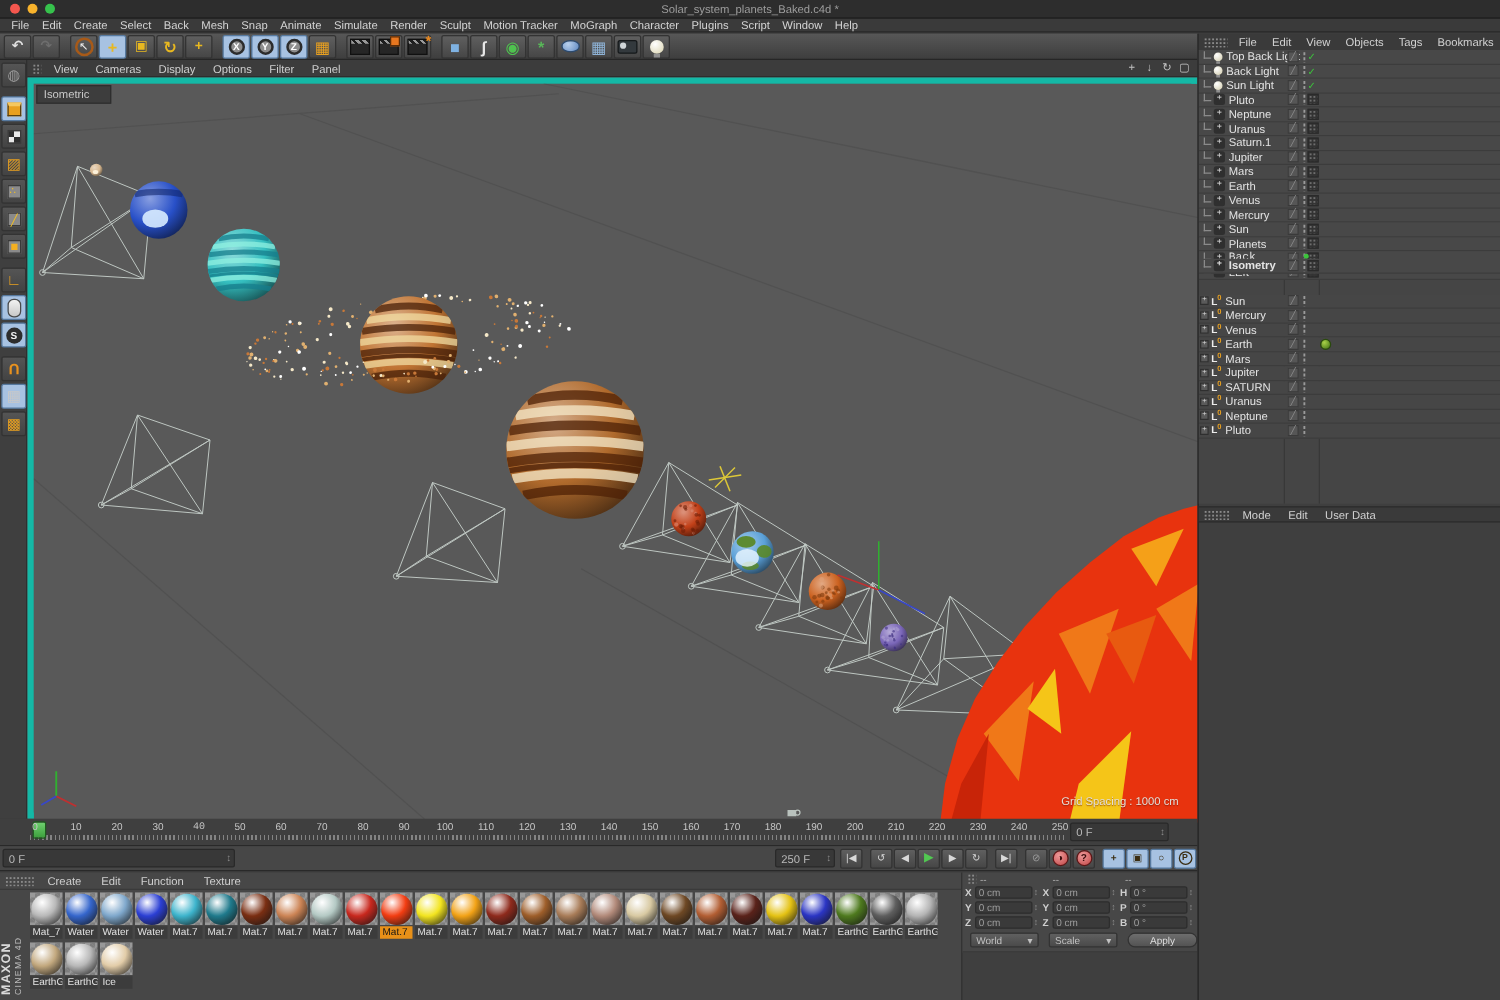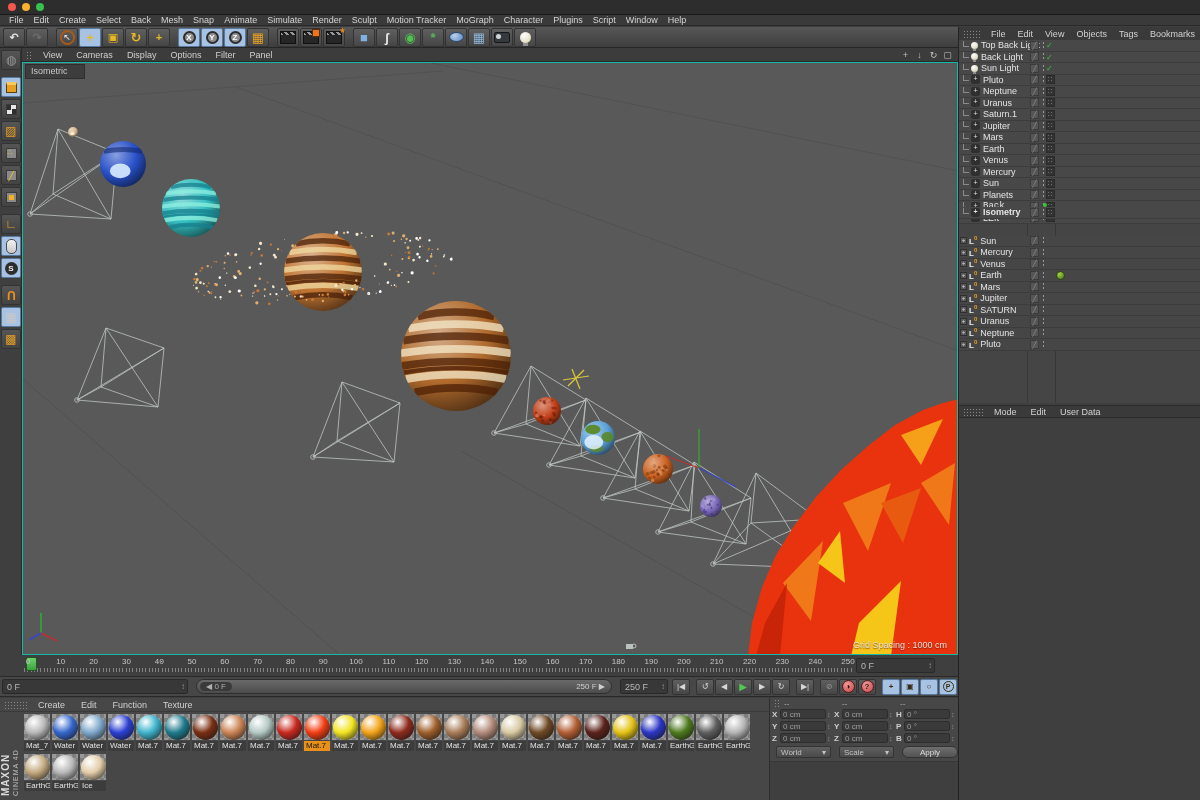--- a/index.html
+++ b/index.html
@@ -46,21 +46,21 @@
   .t-mouse .ms{width:9px;height:13px;border-radius:5px;background:linear-gradient(#f2f2f2,#c8c8c8);border:1px solid #4a4a4a;}
   .t-snapS .sc{width:13px;height:13px;border-radius:50%;background:#2d2d2d;color:#f0f0f0;font-size:8px;font-weight:bold;display:flex;align-items:center;justify-content:center;}
   .t-magnet .mg{color:#e8921f;font-size:12px;font-weight:bold;transform:rotate(180deg);line-height:1;}
   
   .vpmenu{position:absolute;left:22px;top:48px;width:936px;height:14px;background:#3c3c3c;border-bottom:1px solid #292929;display:flex;align-items:center;font-size:9px;color:#cfcfcf;box-sizing:border-box;}
   .vpmenu .mi{padding:0 7px;}
   .grip{width:7px;height:8px;margin:0 3px 0 4px;background-image:radial-gradient(#8a8a8a 34%,transparent 36%);background-size:3px 3px;flex:none;}
   .vpnav{margin-left:auto;display:flex;gap:3px;padding-right:5px;}
   .vpnav span{color:#c2c2c2;font-size:9px;width:11px;text-align:center;}
   
-  .viewport{position:absolute;left:22px;top:62px;width:936px;height:593px;background:#595959;border:1px solid #14b8a6;box-sizing:border-box;}
+  .viewport{position:absolute;left:22px;top:62px;width:936px;height:593px;background:#595959;border:5px solid #14b8a6;box-sizing:border-box;}
   .isochip{position:absolute;left:2px;top:1px;background:#3d3d3d;color:#c9c9c9;font-size:9px;padding:1px 16px 2px 5px;border:1px solid #2e2e2e;}
   .gridspacing{position:absolute;right:10px;bottom:4px;font-size:9px;color:#e4e0da;text-shadow:0 1px 1px rgba(90,10,0,.6);}
   
   .timeline{position:absolute;left:0;top:655px;width:958px;height:22px;background:#3f3f3f;border-bottom:1px solid #292929;box-sizing:border-box;}
   .tick{position:absolute;top:2px;transform:translateX(-50%);font-size:8px;color:#c6c6c6;}
   .tickline{position:absolute;left:24px;width:828px;top:13px;height:4px;background:repeating-linear-gradient(90deg,#9a9a9a 0 1px,transparent 1px 3.28px);opacity:.75;}
   .tmarker{position:absolute;left:26px;top:2px;width:11px;height:14px;background:linear-gradient(#6fd06f,#3da03d);border:1px solid #1e5a1e;border-radius:2px;box-sizing:border-box;}
   .framebox{position:absolute;left:856px;top:3px;width:79px;height:15px;background:#383838;border:1px solid #292929;border-radius:2px;color:#b8b8b8;font-size:9px;display:flex;align-items:center;padding-left:4px;box-sizing:border-box;}
   .stepper{margin-left:auto;color:#8d8d8d;font-size:8px;padding-right:2px;}
   
@@ -132,20 +132,21 @@
   .modebar span{padding:0 7px;}
 </style>
 </head>
 <body>
 
 <div id="app">
   <div class="titlebar">
     <span class="tl r"></span>
     <span class="tl y"></span>
     <span class="tl g"></span>
+    <div class="wtitle">Solar_system_planets_Baked.c4d *</div>
   </div>
   <div class="menubar" id="menubar">
       <span>File</span>
       <span>Edit</span>
       <span>Create</span>
       <span>Select</span>
       <span>Back</span>
       <span>Mesh</span>
       <span>Snap</span>
       <span>Animate</span>
@@ -844,24 +845,20 @@
       <span class="tick" style="left: 782.4px;">230</span>
       <span class="tick" style="left: 815.2px;">240</span>
       <span class="tick" style="left: 848px;">250</span>
     </div>
 
   <div class="transport">
     <div class="fld" style="left:2px;top:2px;width:186px;height:15px;">
       <span>0 F</span>
       <span class="stepper">↕</span>
     </div>
-    <div class="slider">
-      <div class="sgrip">◀ 0 F</div>
-      <div class="send">250 F ▶</div>
-    </div>
     <div class="fld" style="left:620px;top:2px;width:48px;height:15px;">
       <span>250 F</span>
       <span class="stepper">↕</span>
     </div>
     <div class="tpbar" id="tpbar">
         <div class="tpb">
           <span>|◀</span>
         </div>
         <div class="tpb gapL">
           <span>↺</span>

